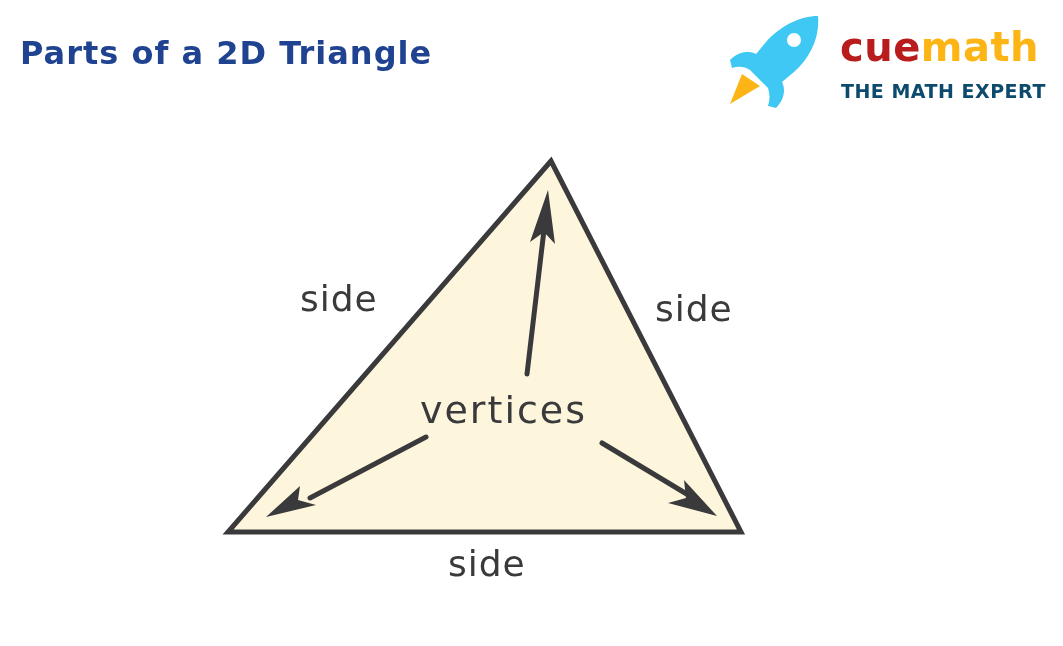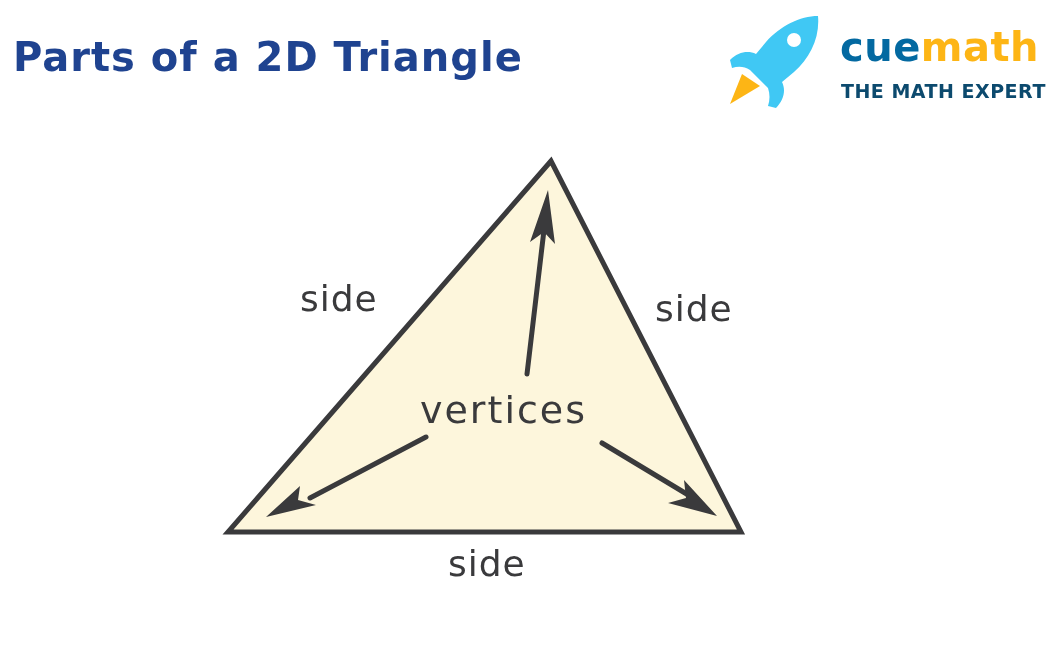--- a/index.html
+++ b/index.html
@@ -1,23 +1,23 @@
 <!DOCTYPE html>
 <html><head>
   <meta charset="utf-8">
   <style>
     html, body { margin: 0; padding: 0; background: #ffffff; }
     body { width: 1063px; height: 646px; position: relative; overflow: hidden;
            font-family: "DejaVu Sans", sans-serif; }
-    .title { position: absolute; left: 13px; top: 34px; font-size: 40px; font-weight: bold;
+    .title { position: absolute; left: 20px; top: 34px; font-size: 32px; font-weight: bold;
              color: #1f4390; letter-spacing: 1px; font-family: "DejaVu Sans", sans-serif; }
     .logo { position: absolute; left: 722px; top: 12px; width: 340px; height: 100px; }
     .logo-word { position: absolute; left: 118px; top: 12px; font-size: 40px; font-weight: bold;
                  letter-spacing: 0.5px; font-family: "DejaVu Sans", sans-serif; }
-    .logo-word .cue { color: #0369a1; }
+    .logo-word .cue { color: #b91c1c; }
     .logo-word .math { color: #fdb515; }
     .logo-tag { position: absolute; left: 119px; top: 68px; font-size: 19px; font-weight: bold;
                 color: #0c4a6e; letter-spacing: 0.5px; font-family: "DejaVu Sans", sans-serif; }
     svg.diagram { position: absolute; left: 0; top: 0; }
     .lbl { position: absolute; font-size: 36px; font-weight: normal; color: #3a3a3c;
            font-family: "DejaVu Sans", sans-serif; letter-spacing: 1px; }
     .lbl-v { font-weight: normal; font-size: 38px; letter-spacing: 2px; }
   </style>
 </head>
 <body>

